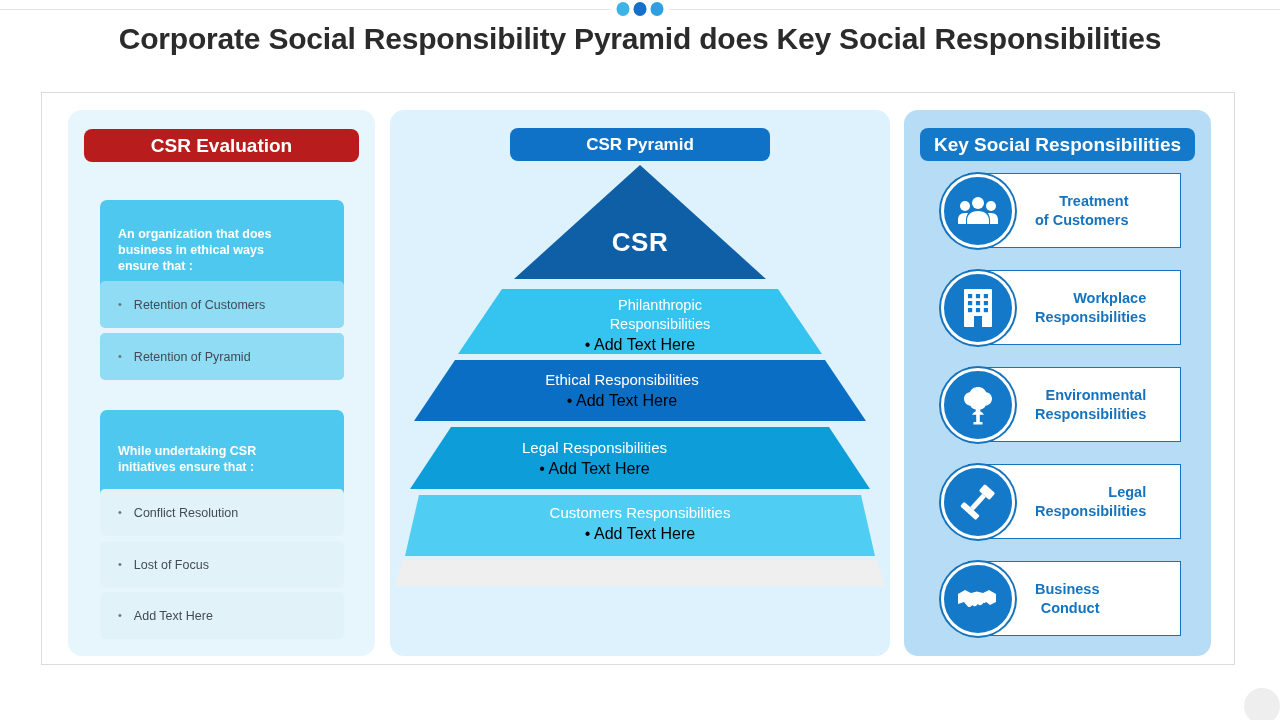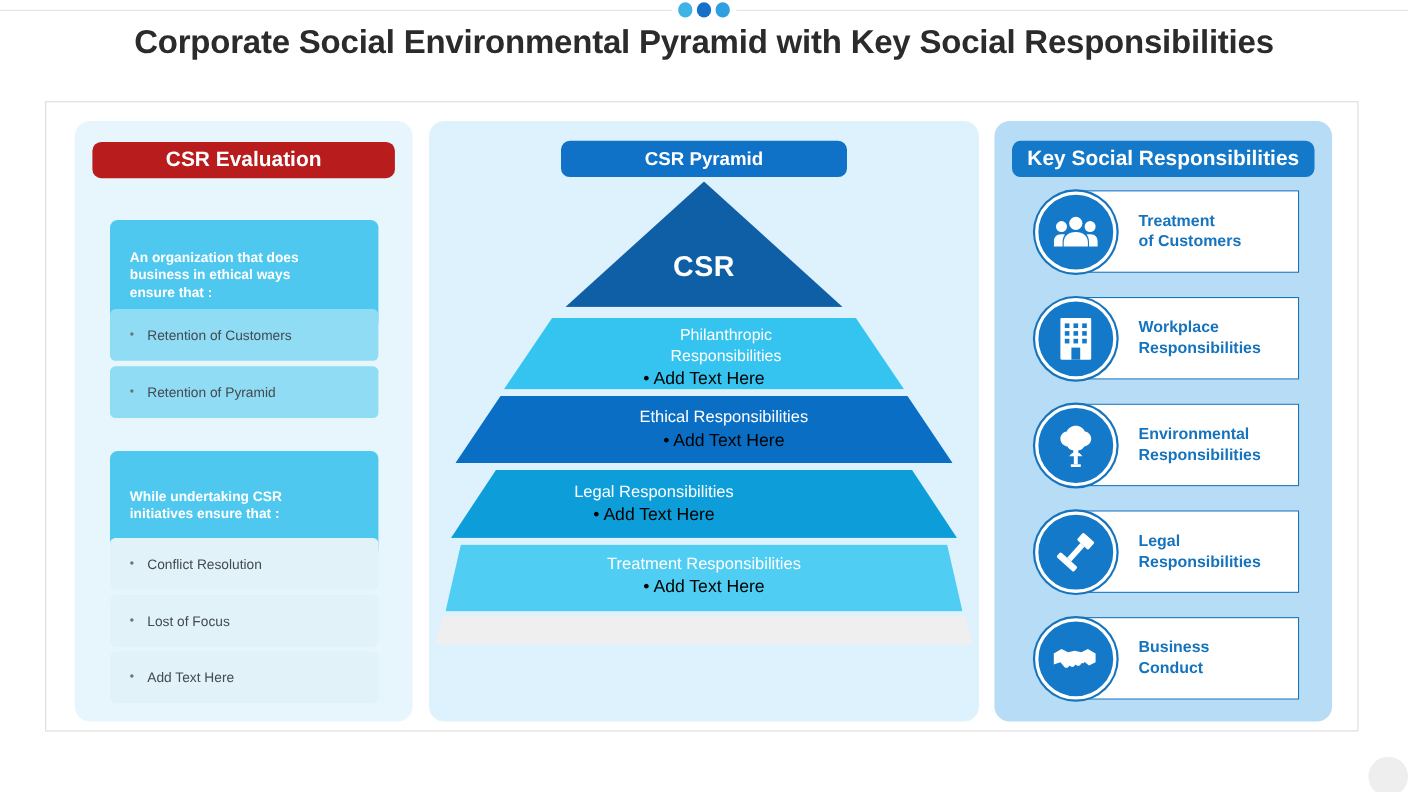--- a/index.html
+++ b/index.html
@@ -106,21 +106,21 @@
 
   
   .rp-card{
     position:absolute;left:968px;width:213px;height:75px;background:#ffffff;
     border:1.6px solid #1673bd;box-sizing:border-box;
     display:flex;align-items:center;padding-left:66px;
   }
   .rp-card .label{
     font-size:14.5px;font-weight:bold;color:#1673bd;line-height:19px;
   }
-  .rp-card .label .nl{display:block;}
+  .rp-card .label .nl{display:block;text-align:right;}
   .rp-icon{
     position:absolute;left:941px;width:74px;height:74px;border-radius:50%;
     background:#1479c8;border:3px solid #ffffff;box-sizing:border-box;
     display:flex;align-items:center;justify-content:center;
     box-shadow:0 0 0 2px #1673bd;
   }
   .rp-icon svg{display:block;}
 
   .rc0{top:173px;} .ri0{top:174px;}
   .rc1{top:270px;} .ri1{top:271px;}
@@ -131,21 +131,21 @@
 </head>
 <body>
 
 <div class="top-rule"></div>
 <div class="dots">
   <span class="dot-a"></span>
   <span class="dot-b"></span>
   <span class="dot-c"></span>
 </div>
 
-<div class="page-title">Corporate Social Environmental Pyramid with Key Social Responsibilities</div>
+<div class="page-title">Corporate Social Responsibility Pyramid does Key Social Responsibilities</div>
 
 <div class="frame"></div>
 <div class="corner-circle"></div>
 
 <div class="panel panel-left"></div>
 <div class="panel-head head-left">CSR Evaluation</div>
 
 <div class="lp-note lp-note-1">
   <div>
     <span class="nl">An organization that does</span>
@@ -197,21 +197,21 @@
       <span style="display:block">Philanthropic</span>
       <span style="display:block">Responsibilities</span>
     </div>
     <div class="sub" style="margin-top:2px;">
       <span class="b">•</span>
       <span>Add Text Here</span>
     </div>
   </div>
 
   <div class="layer l-eth"></div>
-  <div class="txt" style="position:absolute;left:0;top:205px;width:464px;text-align:center;padding-left:36px;">
+  <div class="txt" style="position:absolute;left:0;top:205px;width:464px;text-align:center;">
     <div class="ttl" style="font-size:15px;line-height:19px;color:#fff;">
       <span style="display:block">Ethical Responsibilities</span>
     </div>
     <div class="sub" style="margin-top:3px;">
       <span class="b">•</span>
       <span>Add Text Here</span>
     </div>
   </div>
 
   <div class="layer l-leg"></div>
@@ -221,21 +221,21 @@
     </div>
     <div class="sub" style="margin-top:3px;">
       <span class="b">•</span>
       <span>Add Text Here</span>
     </div>
   </div>
 
   <div class="layer l-eco"></div>
   <div class="txt" style="position:absolute;left:0;top:338px;width:500px;text-align:center;">
     <div class="ttl" style="font-size:15px;line-height:19px;color:#fff;">
-      <span style="display:block">Treatment Responsibilities</span>
+      <span style="display:block">Customers Responsibilities</span>
     </div>
     <div class="sub" style="margin-top:3px;">
       <span class="b">•</span>
       <span>Add Text Here</span>
     </div>
   </div>
 
   <div class="base-shadow"></div>
 </div>
 

